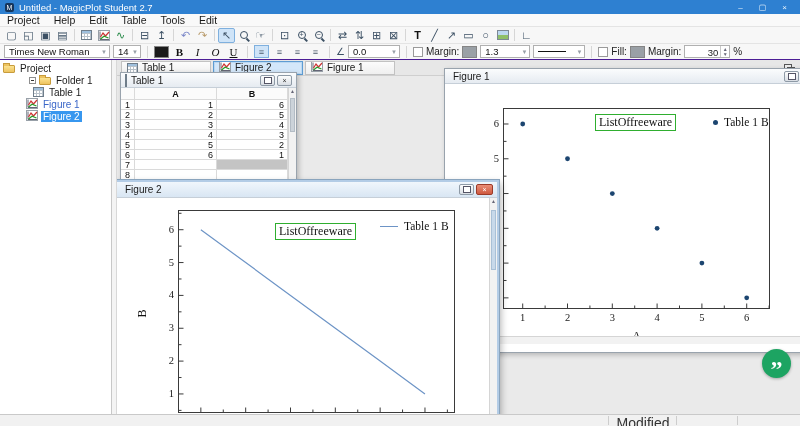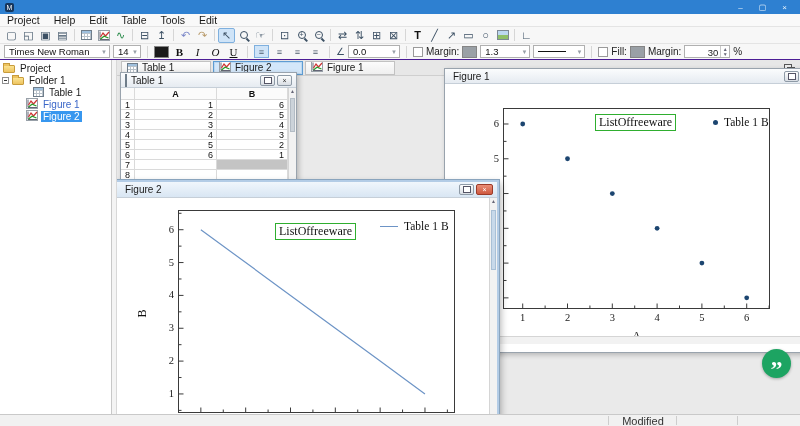--- a/index.html
+++ b/index.html
@@ -129,36 +129,37 @@
   .axis-label{position:absolute;font-family:"Liberation Serif",serif;font-size:12px;color:#111}
   .watermark{position:absolute;border:1px solid var(--c-green,#2fae2f);background:#fff;padding:0 3px;
     font-family:"Liberation Serif",serif;font-size:12px;color:#111;white-space:nowrap}
   .legend{position:absolute;display:flex;align-items:center;gap:6px;
     font-family:"Liberation Serif",serif;font-size:11.5px;color:#111;white-space:nowrap}
   .legend .dot{width:5px;height:5px;border-radius:50%;background:var(--c-point,#1c4570)}
   .legend .lseg{width:18px;height:0;border-top:1.3px solid var(--c-line,#6d94c6)}
 
   
   .statusbar{position:absolute;left:0;top:414px;width:800px;height:12px;background:#f1f1f1;
-    border-top:1px solid #c9c9c9;z-index:50;font-size:11px;color:#333}
+    border-top:1px solid #c9c9c9;z-index:50;font-size:14px;color:#333}
   .statusbar .div{position:absolute;top:1px;bottom:1px;width:1px;background:#cdcdcd}
   .status-modified{position:absolute;left:610px;width:66px;text-align:center;top:0}
 
   
   .hangouts{position:absolute;left:762px;top:349px;width:29px;height:29px;border-radius:50%;
     background:#1da462;z-index:60;display:flex;align-items:center;justify-content:center;
     box-shadow:0 1px 3px rgba(0,0,0,.3)}
   .hangouts span{font-family:"Liberation Serif",serif;font-weight:bold;font-size:24px;color:#fff;
     line-height:0;margin-top:10px}
 </style>
 </head>
 <body>
 
 <div class="titlebar">
   <span class="app-icon">M</span>
+  <span>Untitled - MagicPlot Student 2.7</span>
   <span class="tb-controls">
     <span>–</span>
     <span>▢</span>
     <span>×</span>
   </span>
 </div>
 
 <div class="menubar" id="menubar">
     <span class="menu-item">Project</span>
     <span class="menu-item">Help</span>
@@ -321,21 +322,21 @@
   </span>
   <span>%</span>
 </div>
 
 <div class="main">
   <div class="sidebar" id="tree">
       <div class="tree-item" style="padding-left: 3px;">
         <span class="ic-folder"></span>
         <span class="tree-label">Project</span>
       </div>
-      <div class="tree-item" style="padding-left: 2px;">
+      <div class="tree-item" style="padding-left: 29px;">
         <span class="expander"></span>
         <span class="ic-folder"></span>
         <span class="tree-label">Folder 1</span>
       </div>
       <div class="tree-item" style="padding-left: 33px;">
         <span class="ic-table"></span>
         <span class="tree-label">Table 1</span>
       </div>
       <div class="tree-item" style="padding-left: 26px;">
         <span><svg width="12" height="11" viewBox="0 0 12 11">

